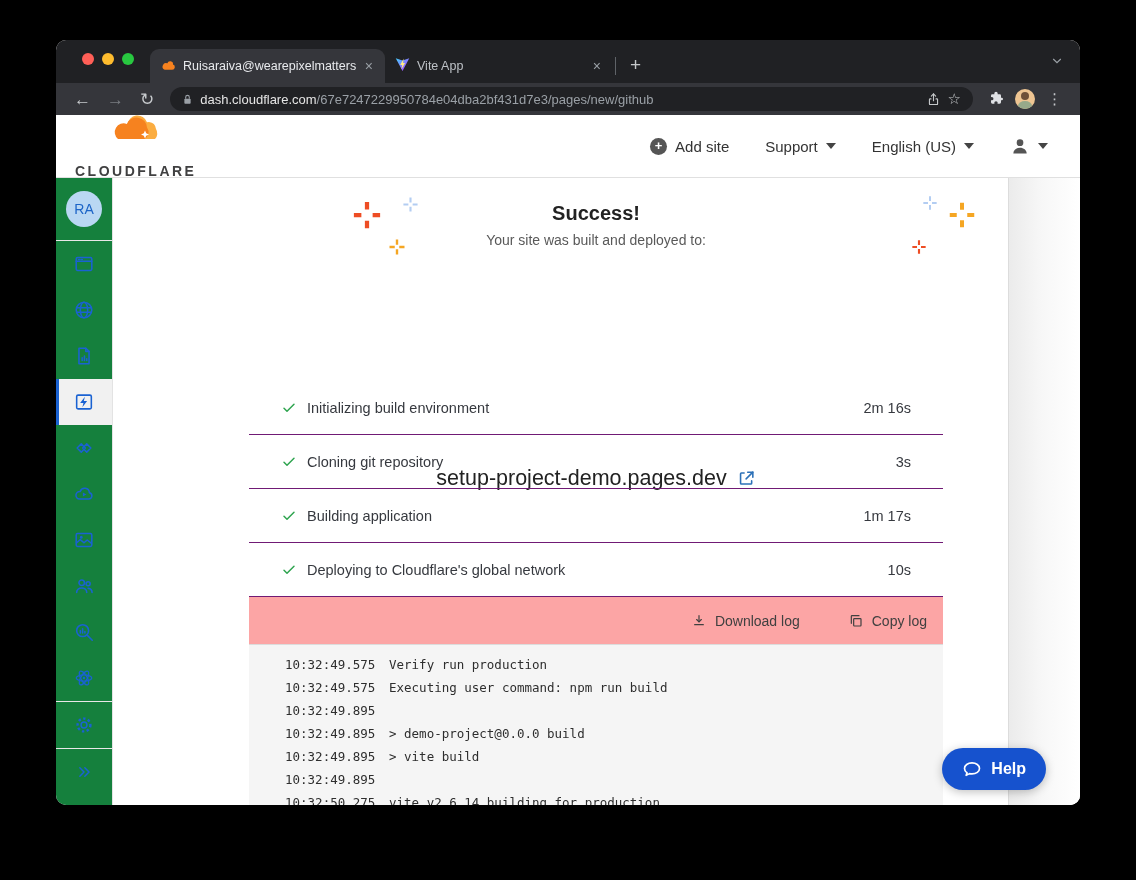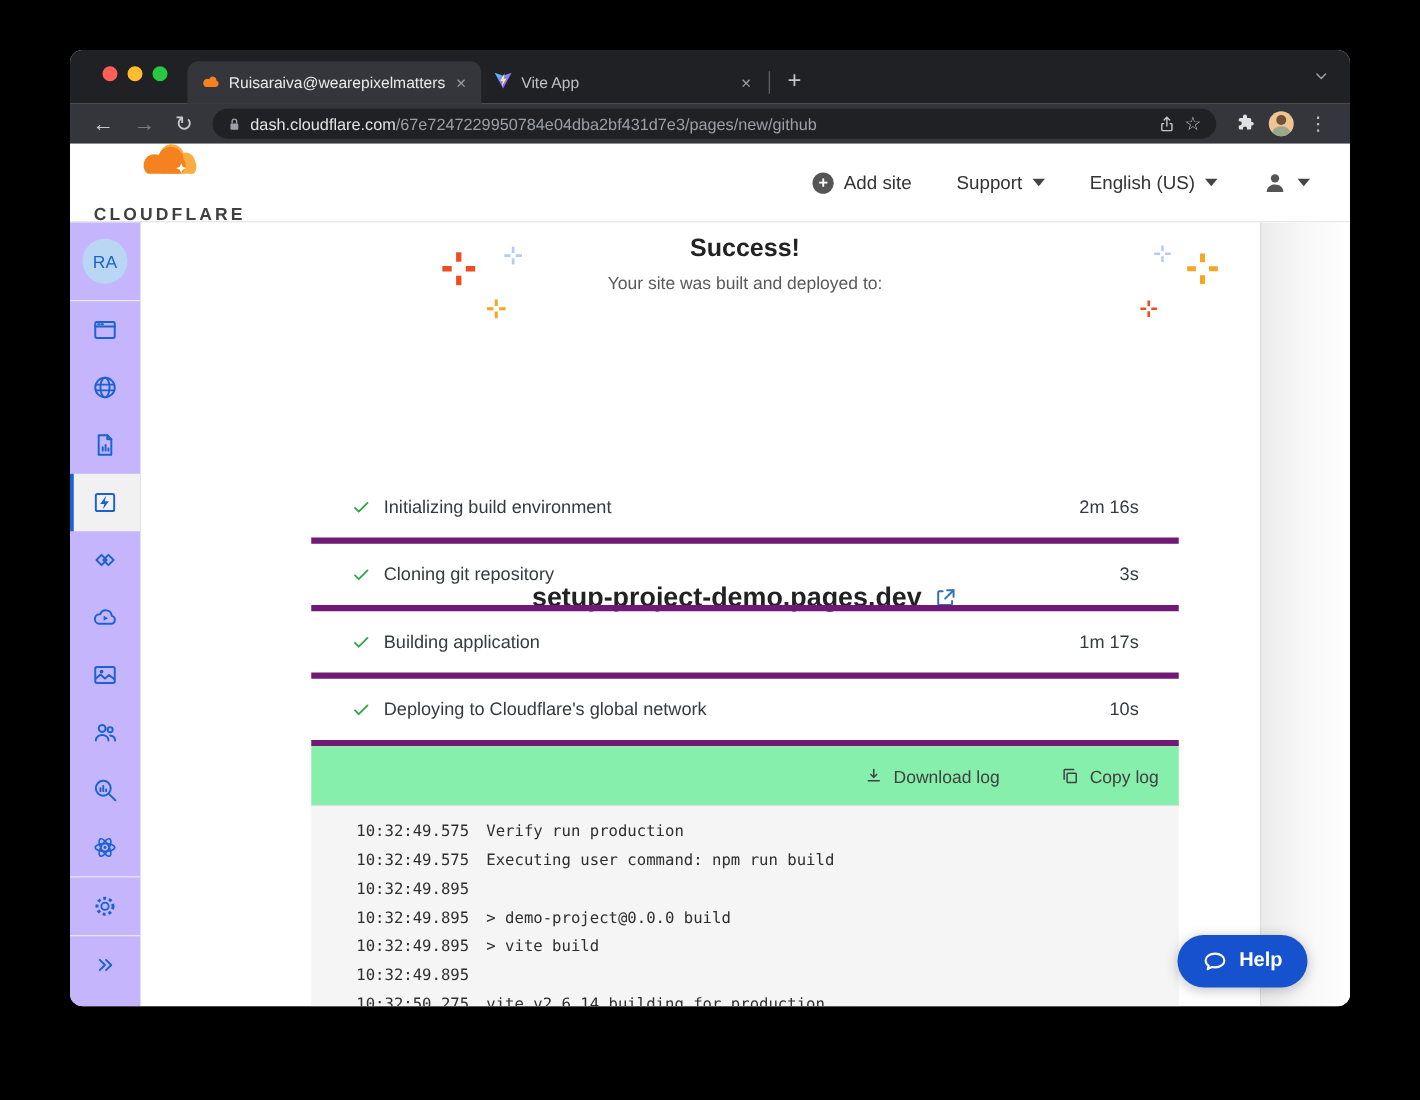--- a/index.html
+++ b/index.html
@@ -56,51 +56,51 @@
   .hdr-item { display:flex; align-items:center; gap:8px; }
   .plus-circle { width:17px; height:17px; border-radius:50%; background:#555; color:#fff;
                  font-size:13px; line-height:16px; text-align:center; font-weight:bold; }
   .caret { width:0; height:0; border-left:5px solid transparent; border-right:5px solid transparent;
            border-top:6px solid #444; display:inline-block; }
 
   
   .body-row { flex:1; display:flex; min-height:0; position:relative; }
 
   
-  .sidebar { width:57px; flex:none; border-right:1px solid #e3e3e3; background:#c4b5fd;
+  .sidebar { width:57px; flex:none; border-right:1px solid #e3e3e3; background:#15803d;
              display:flex; flex-direction:column; align-items:stretch; }
   .sb-avatar-wrap { height:62px; display:flex; align-items:center; justify-content:center; }
   .sb-avatar { width:36px; height:36px; border-radius:50%; background:#b9d7f3; color:#1c64c7;
                font-size:14px; display:flex; align-items:center; justify-content:center; }
   .sb-divider { height:1px; background:#e8e8e8; }
   .sb-item { height:46px; display:flex; align-items:center; justify-content:center; position:relative; }
   .sb-item.active { background:#f1f1f1; }
   .sb-item.active::before { content:""; position:absolute; left:0; top:0; bottom:0; width:3px; background:#1a62d2; }
   .sb-item svg { display:block; }
 
   
   .content { flex:1; position:relative; background:#fff; overflow:hidden; }
   .scroll-gutter { position:absolute; right:0; top:0; bottom:0; width:72px;
                    border-left:1px solid #dcdcdc;
                    background:linear-gradient(90deg,#ebebeb 0%,#f7f7f7 45%,#fff 100%); }
   .column { position:absolute; left:136px; top:0; width:694px; }
 
   .confetti { position:absolute; }
-  .hero-title { text-align:center; margin-top:10px; font-size:20px; font-weight:bold; color:#222; }
+  .hero-title { text-align:center; margin-top:24px; font-size:20px; font-weight:bold; color:#222; }
   .hero-sub { text-align:center; margin-top:7px; font-size:14px; color:#595959; }
   .domain-row { position:absolute; top:288px; left:0; right:0; display:flex; align-items:center;
-                justify-content:center; gap:10px; font-size:21.5px; font-weight:700; color:#222; }
+                justify-content:center; gap:10px; font-size:21.5px; font-weight:400; color:#222; }
 
   .steps { position:absolute; top:203px; left:0; right:0; }
   .step-row { height:54px; display:flex; align-items:center; padding:0 32px 0 32px;
-              border-bottom:5px solid #701a75; font-size:14.5px; color:#36393f; }
+              border-bottom:1px solid #701a75; font-size:14.5px; color:#36393f; }
   .step-check { margin-right:10px; display:flex; }
   .step-dur { margin-left:auto; }
 
-  .log-toolbar { position:absolute; top:419px; left:0; right:0; height:48px; background:#86efac;
+  .log-toolbar { position:absolute; top:419px; left:0; right:0; height:48px; background:#fca5a5;
                  border-bottom:1px solid #dcdcdc; display:flex; align-items:center;
                  justify-content:flex-end; gap:48px; padding-right:16px; }
   .log-btn { display:flex; align-items:center; gap:8px; font-size:14px; color:#404040; cursor:pointer; }
 
   .log-area { position:absolute; top:467px; left:0; right:0; bottom:-160px; height:338px;
               background:#f5f5f5; padding:8px 0 0 36px;
               font-family:"DejaVu Sans Mono", monospace; font-size:12.5px; color:#2e2e2e; }
   .log-line { display:flex; line-height:23px; white-space:pre; }
   .log-time { width:88px; flex:none; margin-right:16px; }
 

